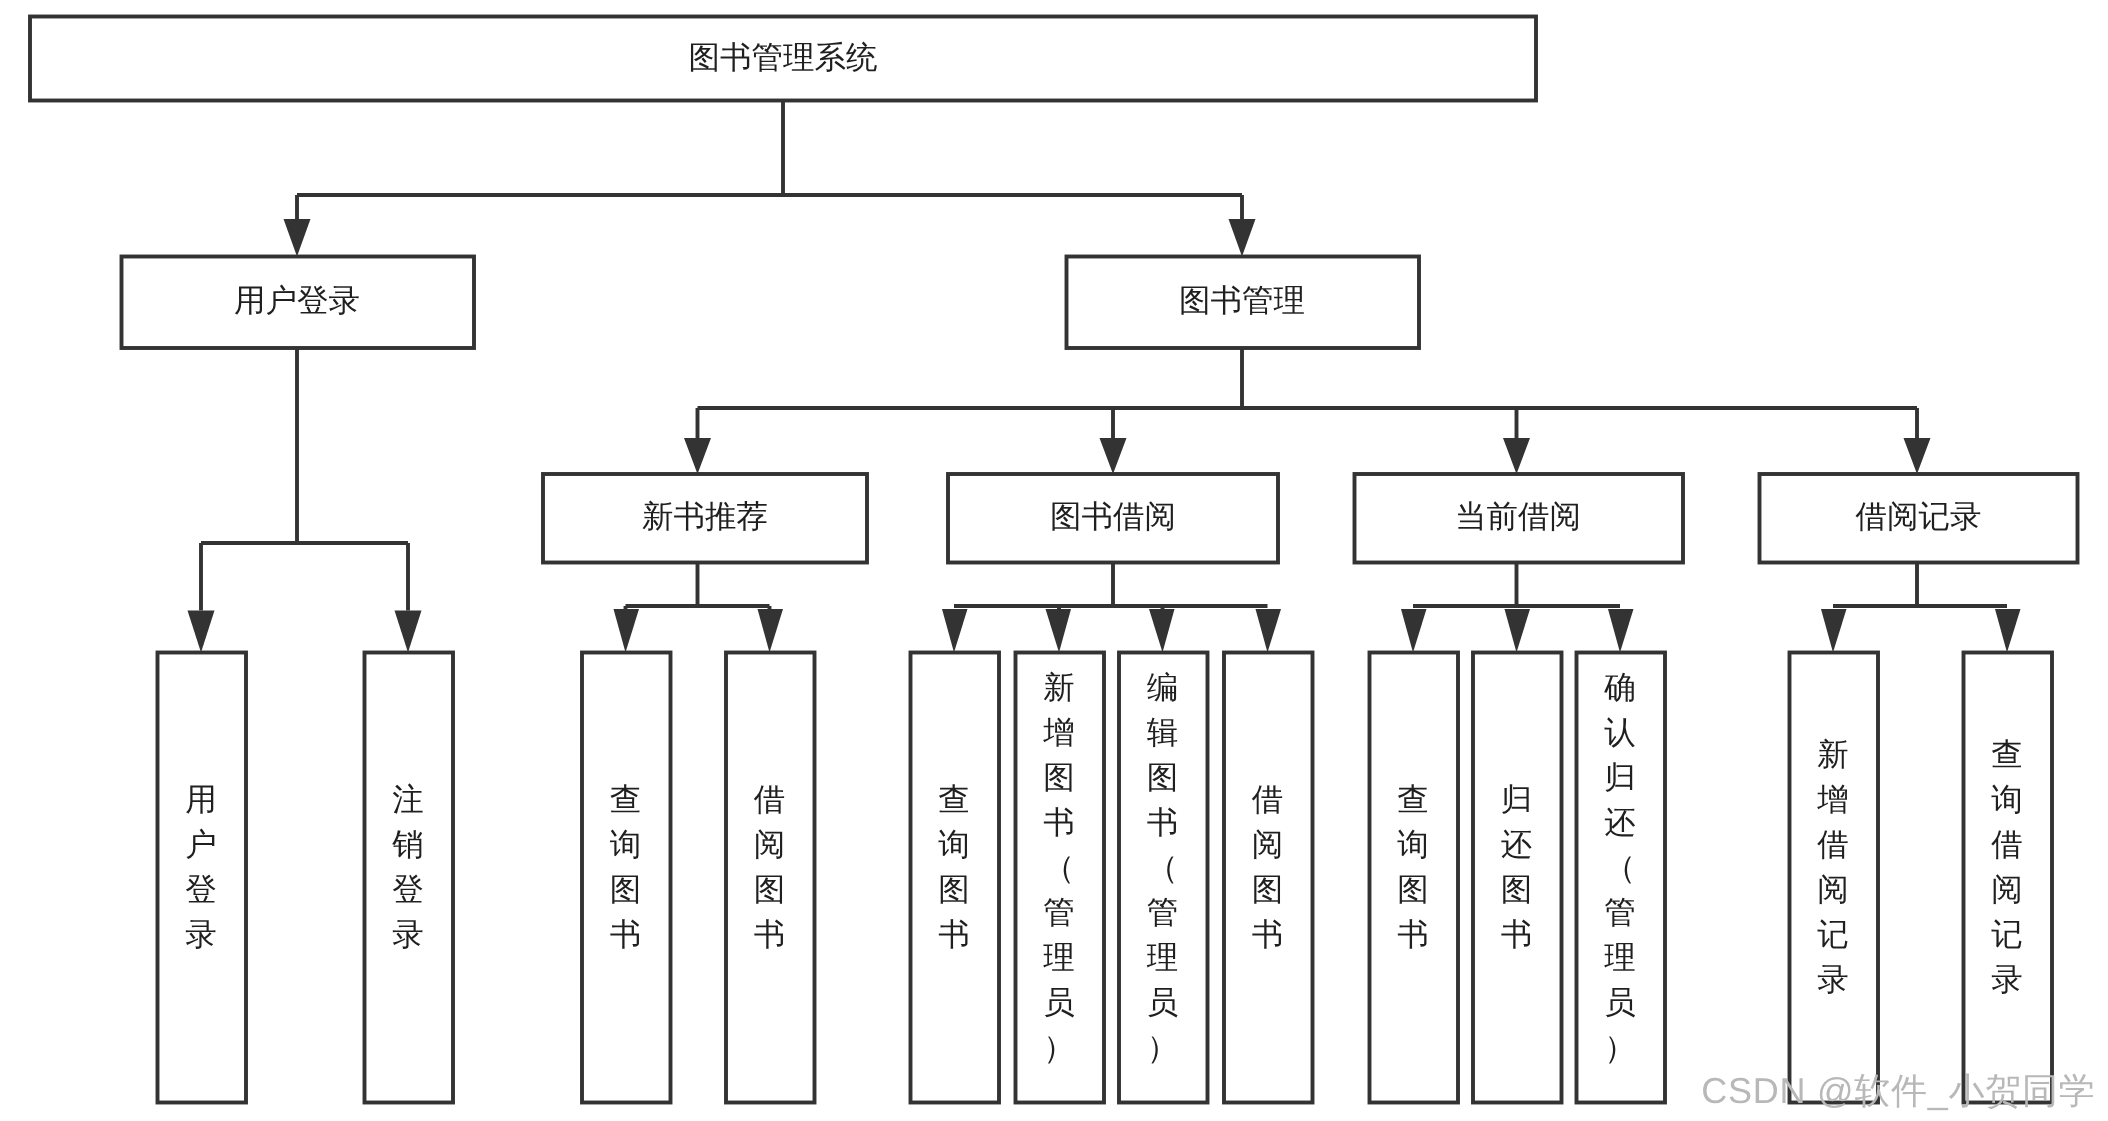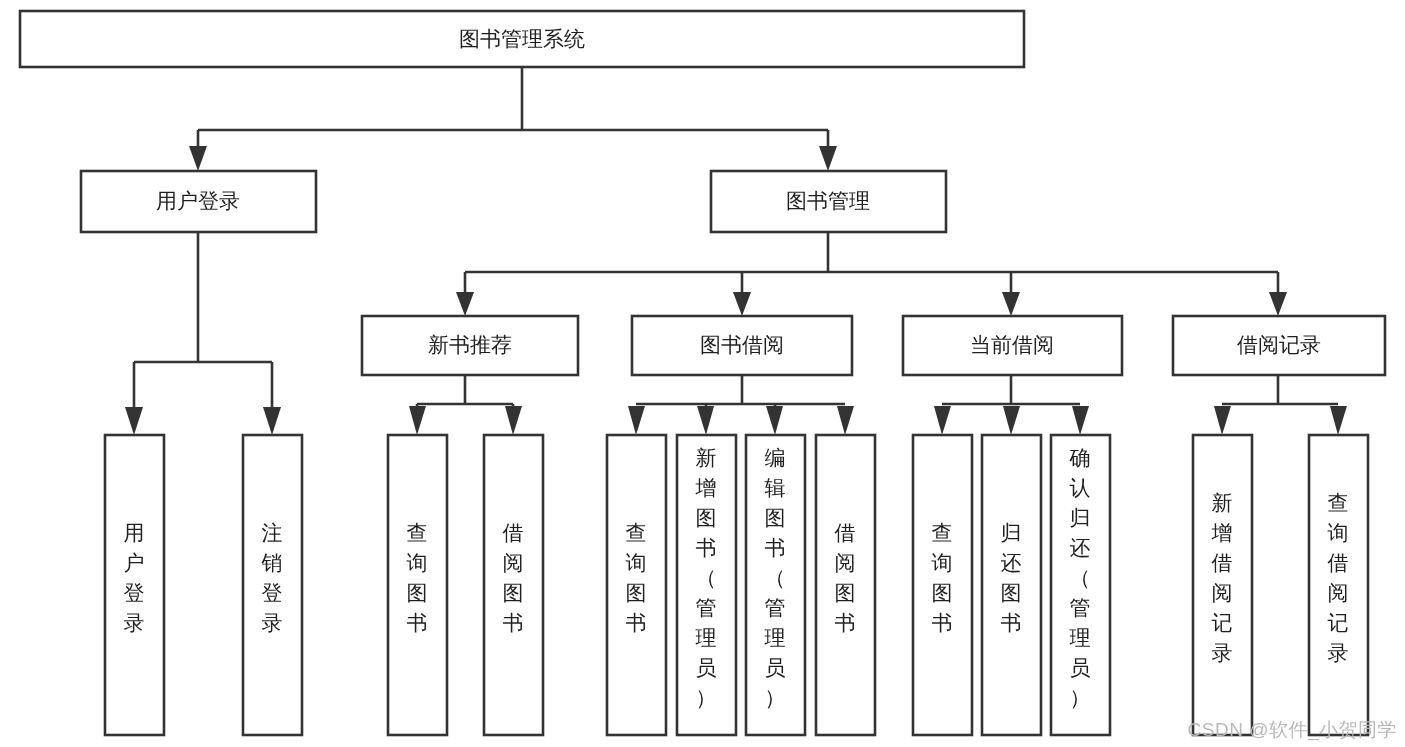--- a/index.html
+++ b/index.html
@@ -53,21 +53,21 @@
     font-family: "Liberation Sans", "DejaVu Sans", sans-serif;
     font-size: 21px;
     fill: #1f1f1f;
     text-anchor: middle;
   }
   .watermark {
     position: absolute;
     right: 8px;
     bottom: 4px;
     font-family: "Liberation Sans", "DejaVu Sans", sans-serif;
-    font-size: 19px;
+    font-size: 24px;
     color: #b8b8b8;
     white-space: nowrap;
     letter-spacing: 0.5px;
     user-select: none;
   }
 </style>
 </head>
 <body>
 
 <div id="diagram-root">

